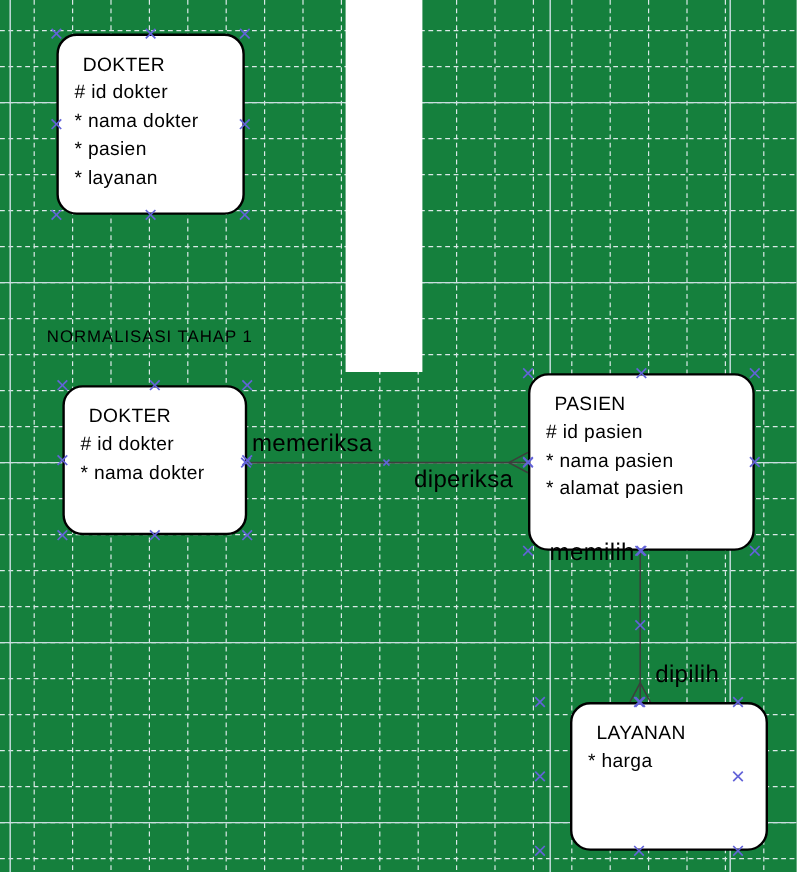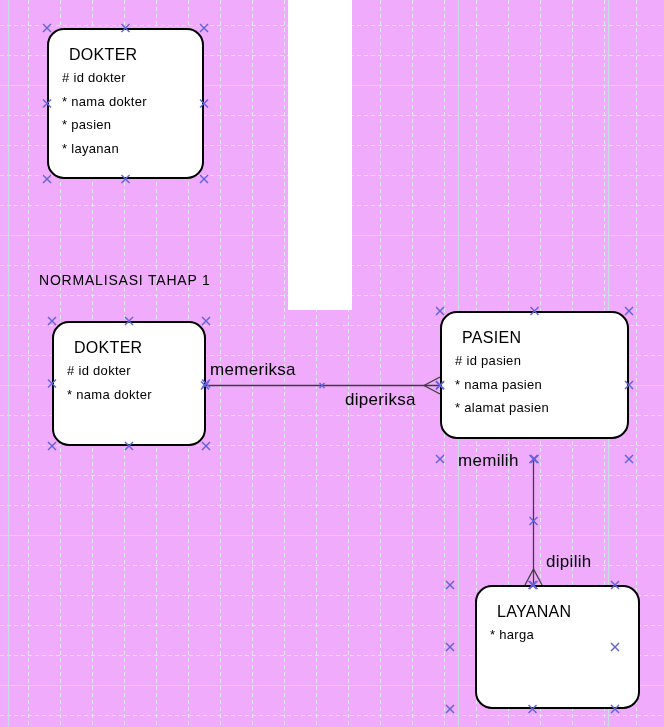--- a/index.html
+++ b/index.html
@@ -1,37 +1,37 @@
 <!DOCTYPE html>
 <html><head>
 <meta charset="utf-8">
 <style>
   html,body{margin:0;padding:0;background:#ffffff;}
   .canvas{
-    position:relative;width:664px;height:727px;overflow:hidden;background:#f0abfc;
+    position:relative;width:664px;height:727px;overflow:hidden;background:#15803d;
     font-family:"Liberation Sans",sans-serif;color:#000;
   }
   svg.layer{position:absolute;left:0;top:0;}
   #bg-layer{z-index:0;}
   #fg-layer{z-index:4;pointer-events:none;}
   .entity{
     position:absolute;z-index:2;box-sizing:border-box;
     background:#ffffff;border:2.6px solid #000000;border-radius:17px;
     padding-top:13px;
   }
   .ent-title{
     margin-left:20px;line-height:23px;font-size:16px;letter-spacing:.3px;
     white-space:nowrap;
   }
   .ent-attr{
-    margin-left:13px;line-height:23.5px;font-size:13px;letter-spacing:.3px;
+    margin-left:13px;line-height:23.5px;font-size:16px;letter-spacing:.3px;
     white-space:nowrap;
   }
   .flabel{
-    position:absolute;z-index:3;font-size:17px;letter-spacing:.3px;
+    position:absolute;z-index:3;font-size:20px;letter-spacing:.3px;
     white-space:nowrap;line-height:18px;
   }
   .section-label{
     position:absolute;z-index:3;font-size:14px;letter-spacing:.8px;
     white-space:nowrap;line-height:18px;
   }
 </style>
 </head>
 <body>
 
@@ -116,21 +116,21 @@
   </div>
 
   <div class="section-label" style="left:39px;top:271px">NORMALISASI TAHAP 1</div>
 
   <div class="entity" style="left:52px;top:321px;width:154px;height:125px">
     <div class="ent-title">DOKTER</div>
     <div class="ent-attr"># id dokter</div>
     <div class="ent-attr">* nama dokter</div>
   </div>
 
-  <div class="entity" style="left:440px;top:311px;width:189px;height:128px">
+  <div class="entity" style="left:440px;top:311px;width:189px;height:148px">
     <div class="ent-title">PASIEN</div>
     <div class="ent-attr"># id pasien</div>
     <div class="ent-attr">* nama pasien</div>
     <div class="ent-attr">* alamat pasien</div>
   </div>
 
   <div class="entity" style="left:475px;top:585px;width:165px;height:124px">
     <div class="ent-title">LAYANAN</div>
     <div class="ent-attr">* harga</div>
   </div>

